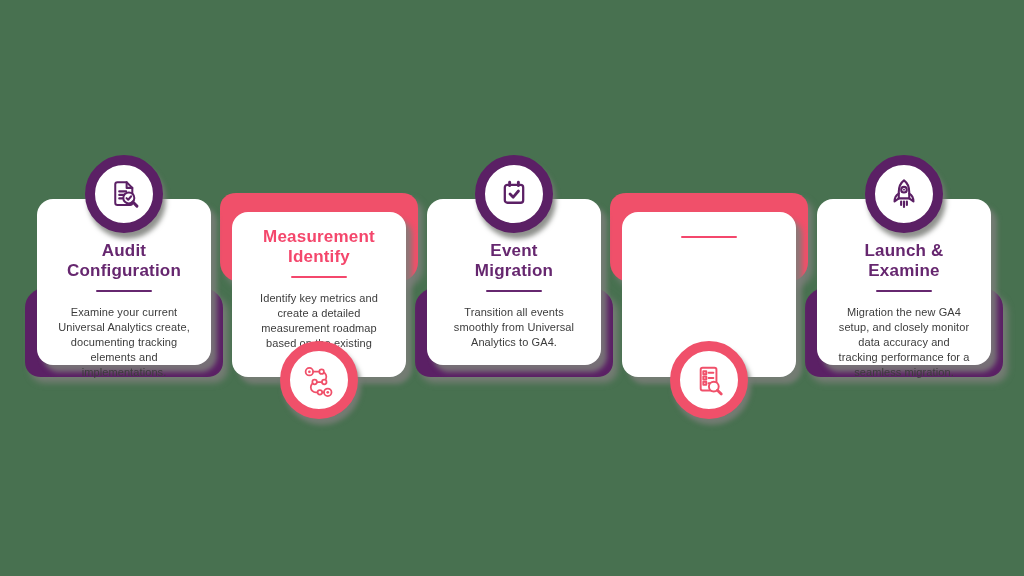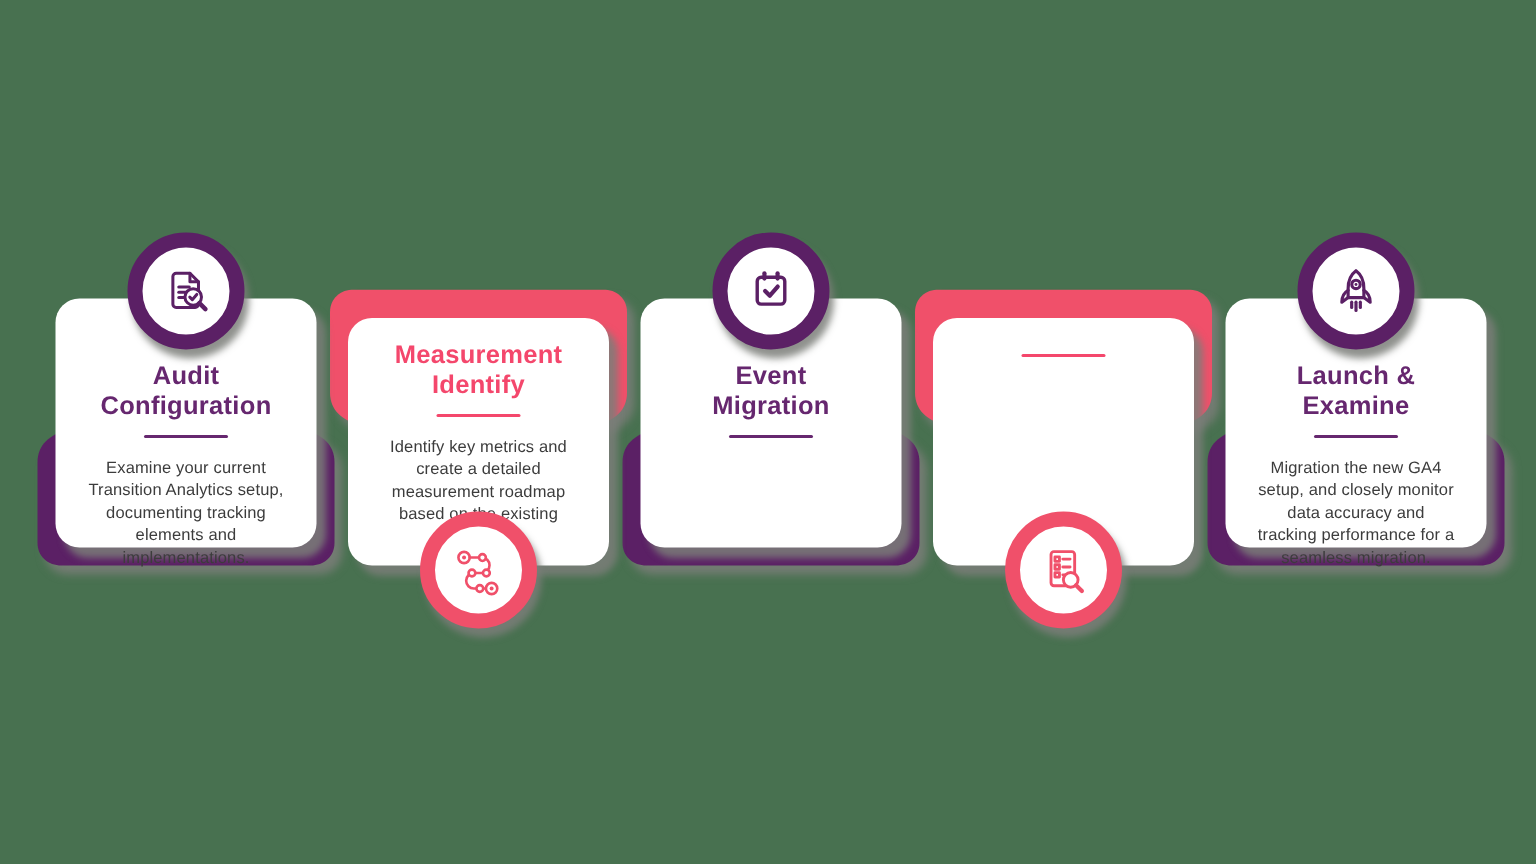--- a/index.html
+++ b/index.html
@@ -69,21 +69,21 @@
   <div class="step step-1 theme-purple icon-top">
     <svg class="ribbon" width="200" height="250" viewBox="0 0 200 250" aria-hidden="true">
       <path d="M22 137 C9 139 1 147 1 158 L1 212 C1 221 8 227 17 227 L183 227 C192 227 199 221 199 212 L199 158 C199 147 191 139 178 137 Z"></path>
     </svg>
     <div class="card">
       <h3>
           <span>Audit</span>
           <span>Configuration</span>
         </h3>
       <div class="divider"></div>
-      <p>Examine your current Transition Analytics setup, documenting tracking elements and implementations.</p>
+      <p>Examine your current Universal Analytics create, documenting tracking elements and implementations.</p>
     </div>
     <div class="icon-circle">
       <svg viewBox="0 0 48 48" fill="none" stroke="currentColor" stroke-width="2.3" stroke-linecap="round" stroke-linejoin="round">
         <path d="M14 34 V13 a2.5 2.5 0 0 1 2.5 -2.5 H27 l6.5 6.5 V34 a2.5 2.5 0 0 1 -2.5 2.5 H16.5 A2.5 2.5 0 0 1 14 34 Z"></path>
         <path d="M27 10.5 V17 h6.5"></path>
         <path d="M18.5 21 h8"></path>
           <path d="M18.5 25 h11"></path>
           <path d="M18.5 29 h5"></path>
         <circle cx="29.5" cy="28.5" r="6.3" fill="#fff"></circle>
         <path d="M26.9 28.7 l1.9 1.9 3.4 -4"></path>
@@ -122,20 +122,21 @@
   <div class="step step-3 theme-purple icon-top">
     <svg class="ribbon" width="200" height="250" viewBox="0 0 200 250" aria-hidden="true">
       <path d="M22 137 C9 139 1 147 1 158 L1 212 C1 221 8 227 17 227 L183 227 C192 227 199 221 199 212 L199 158 C199 147 191 139 178 137 Z"></path>
     </svg>
     <div class="card">
       <h3>
           <span>Event</span>
           <span>Migration</span>
         </h3>
       <div class="divider"></div>
+      <p>Transition all events smoothly from Universal Analytics to GA4.</p>
     </div>
     <div class="icon-circle">
       <svg viewBox="0 0 48 48" fill="none" stroke="currentColor" stroke-width="2.6" stroke-linecap="round" stroke-linejoin="round">
         <rect x="13.5" y="13.5" width="21" height="20.5" rx="3"></rect>
         <path d="M19 10.5 v4" stroke-width="3.2"></path>
           <path d="M29 10.5 v4" stroke-width="3.2"></path>
         <path d="M19.5 24 l3.6 3.6 6 -7" stroke-width="3.2"></path>
       </svg>
     </div>
   </div>

